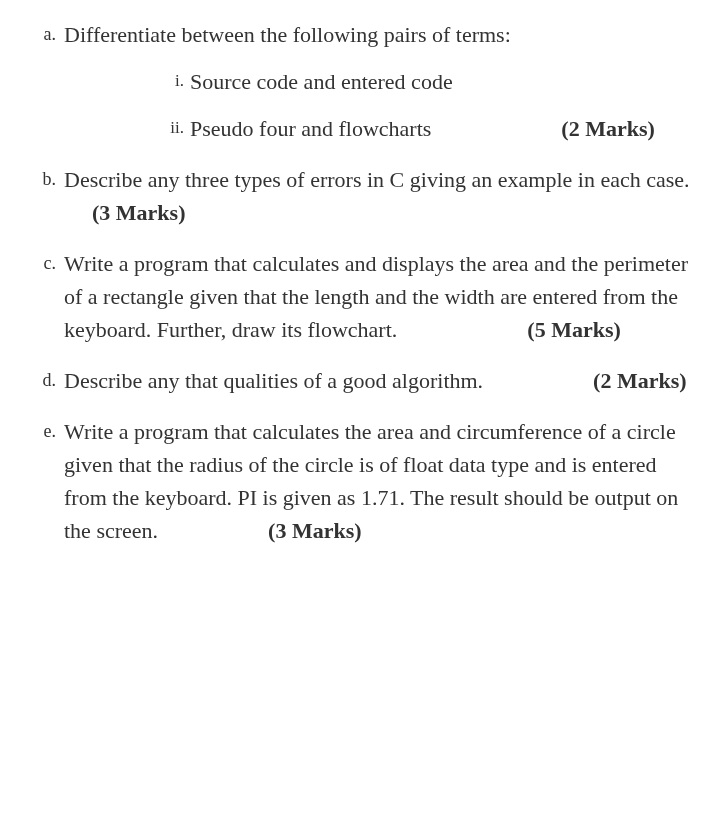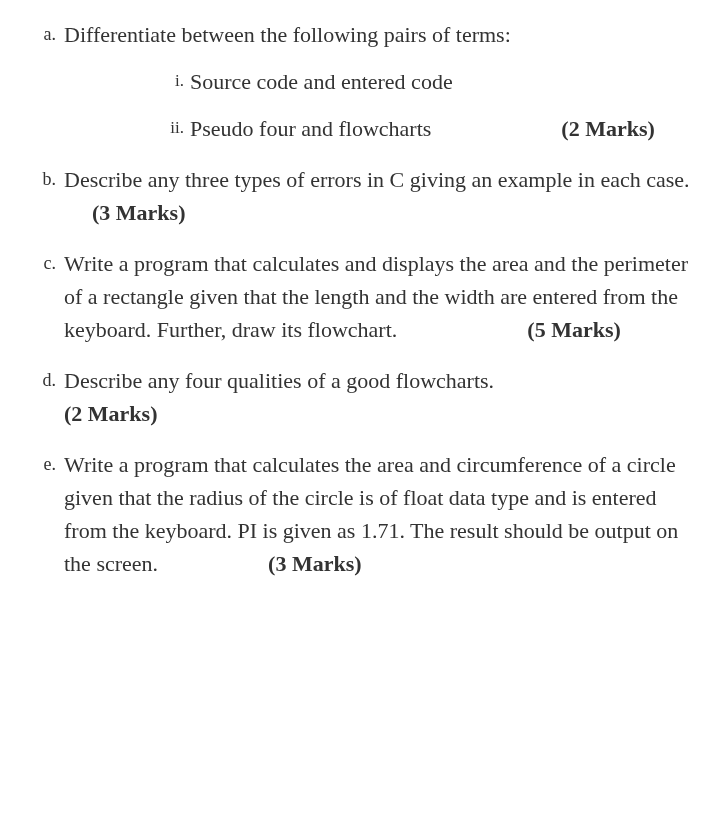--- a/index.html
+++ b/index.html
@@ -104,21 +104,21 @@
 <div class="question-item">
   <div class="item-marker">c.</div>
   <div class="item-content">
     <span>Write a program that calculates and displays the area and the perimeter of a rectangle given that the length and the width are entered from the keyboard. Further, draw its flowchart.</span><span class="spacer-wide"></span><span class="marks">(5 Marks)</span>
   </div>
 </div>
 
 <div class="question-item">
   <div class="item-marker">d.</div>
   <div class="item-content">
-    <span>Describe any four qualities of a good flowcharts.</span><span class="spacer-med"></span><span class="marks">(2 Marks)</span>
+    <span>Describe any that qualities of a good algorithm.</span><span class="spacer-med"></span><span class="marks">(2 Marks)</span>
   </div>
 </div>
 
 <div class="question-item last-item">
   <div class="item-marker">e.</div>
   <div class="item-content">
     <span>Write a program that calculates the area and circumference of a circle given that the radius of the circle is of float data type and is entered from the keyboard. PI is given as 1.71. The result should be output on the screen.</span><span class="spacer-med"></span><span class="marks">(3 Marks)</span>
   </div>
 </div>
 

